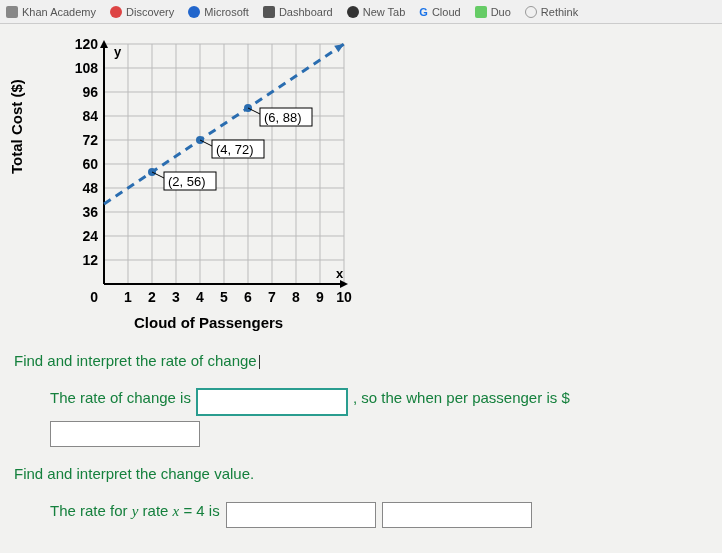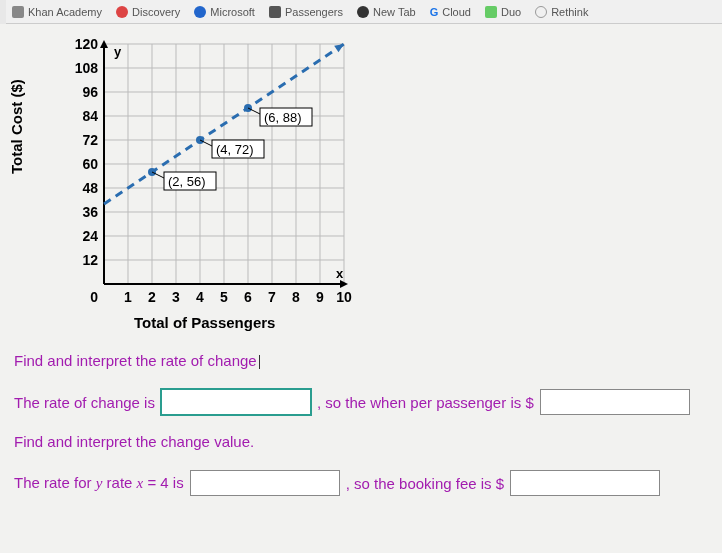--- a/index.html
+++ b/index.html
@@ -16,21 +16,20 @@
     top: 0; left: 0; right: 0;
     height: 24px;
     background: #f0f0f0;
     display: flex;
     align-items: center;
     gap: 14px;
     padding: 0 6px;
     font-size: 11px;
     color: #555;
     border-bottom: 1px solid #ccc;
-    margin-left: 6px;
   }
   .bm { display: flex; align-items: center; gap: 4px; cursor: pointer; }
   .bm-icon { width: 12px; height: 12px; border-radius: 2px; display: inline-block; }
   .content {
     position: absolute;
     top: 24px; left: 0; right: 0; bottom: 0;
     background: #f2f2f0;
     padding: 10px 14px;
   }
   .chart-holder { position: relative; width: 360px; height: 300px; }
@@ -42,22 +41,22 @@
     font-weight: bold;
     font-size: 15px;
   }
   .xlabel {
     position: absolute;
     left: 120px; top: 280px;
     font-weight: bold;
     font-size: 15px;
   }
   svg.chart { position: absolute; left: 30px; top: 0; }
-  .qblock { margin-top: 18px; font-size: 15px; color: #a21caf; }
-  .line { margin-top: 20px; display: flex; align-items: center; flex-wrap: wrap; gap: 6px; }
+  .qblock { margin-top: 18px; font-size: 15px; color: #15803d; }
+  .line { margin-top: 20px; display: flex; align-items: flex-start; flex-wrap: wrap; gap: 6px; margin-left: 36px; }
   .ibox {
     display: inline-block;
     min-width: 150px;
     height: 26px;
     border: 1px solid #888;
     background: #fff;
     padding: 2px 4px;
   }
   .ibox.focus { border: 1px solid #2a9d8f; box-shadow: 0 0 0 1px #2a9d8f; }
   .mathx { font-style: italic; font-family: 'Times New Roman', serif; }
@@ -77,21 +76,21 @@
   <span class="bm">
       <span class="bm-icon" style="background:#d44;border-radius:50%"></span>
       <span>Discovery</span>
     </span>
   <span class="bm">
       <span class="bm-icon" style="background:#2266cc;border-radius:50%"></span>
       <span>Microsoft</span>
     </span>
   <span class="bm">
       <span class="bm-icon" style="background:#555"></span>
-      <span>Passengers</span>
+      <span>Dashboard</span>
     </span>
   <span class="bm">
       <span class="bm-icon" style="background:#333;border-radius:50%"></span>
       <span>New Tab</span>
     </span>
   <span class="bm">
       <span style="color:#1a73e8;font-weight:bold">G</span>
       <span>Cloud</span>
     </span>
   <span class="bm">
@@ -101,21 +100,21 @@
   <span class="bm">
       <span class="bm-icon" style="border:1px solid #999;border-radius:50%"></span>
       <span>Rethink</span>
     </span>
 </div>
 
 <div class="content">
 
   <div class="chart-holder">
     <div class="ylabel">Total Cost ($)</div>
-    <div class="xlabel">Total of Passengers</div>
+    <div class="xlabel">Cloud of Passengers</div>
     <svg class="chart" width="330" height="280">
       <g id="gridg">
           <line x1="84" y1="250" x2="84" y2="10" stroke="#bbb" stroke-width="1"></line>
           <line x1="108" y1="250" x2="108" y2="10" stroke="#bbb" stroke-width="1"></line>
           <line x1="132" y1="250" x2="132" y2="10" stroke="#bbb" stroke-width="1"></line>
           <line x1="156" y1="250" x2="156" y2="10" stroke="#bbb" stroke-width="1"></line>
           <line x1="180" y1="250" x2="180" y2="10" stroke="#bbb" stroke-width="1"></line>
           <line x1="204" y1="250" x2="204" y2="10" stroke="#bbb" stroke-width="1"></line>
           <line x1="228" y1="250" x2="228" y2="10" stroke="#bbb" stroke-width="1"></line>
           <line x1="252" y1="250" x2="252" y2="10" stroke="#bbb" stroke-width="1"></line>
@@ -192,18 +191,17 @@
       <span>, so the when per passenger is $</span>
       <span class="ibox"></span>
     </div>
   </div>
 
   <div class="qblock">
     <div>Find and interpret the change value.</div>
     <div class="line">
       <span><span>The rate for </span><span class="mathx">y</span><span> rate </span><span class="mathx">x</span><span> = 4 is</span></span>
       <span class="ibox"></span>
-      <span>, so the booking fee is $</span>
       <span class="ibox"></span>
     </div>
   </div>
 
 </div>
 
 </body></html>

